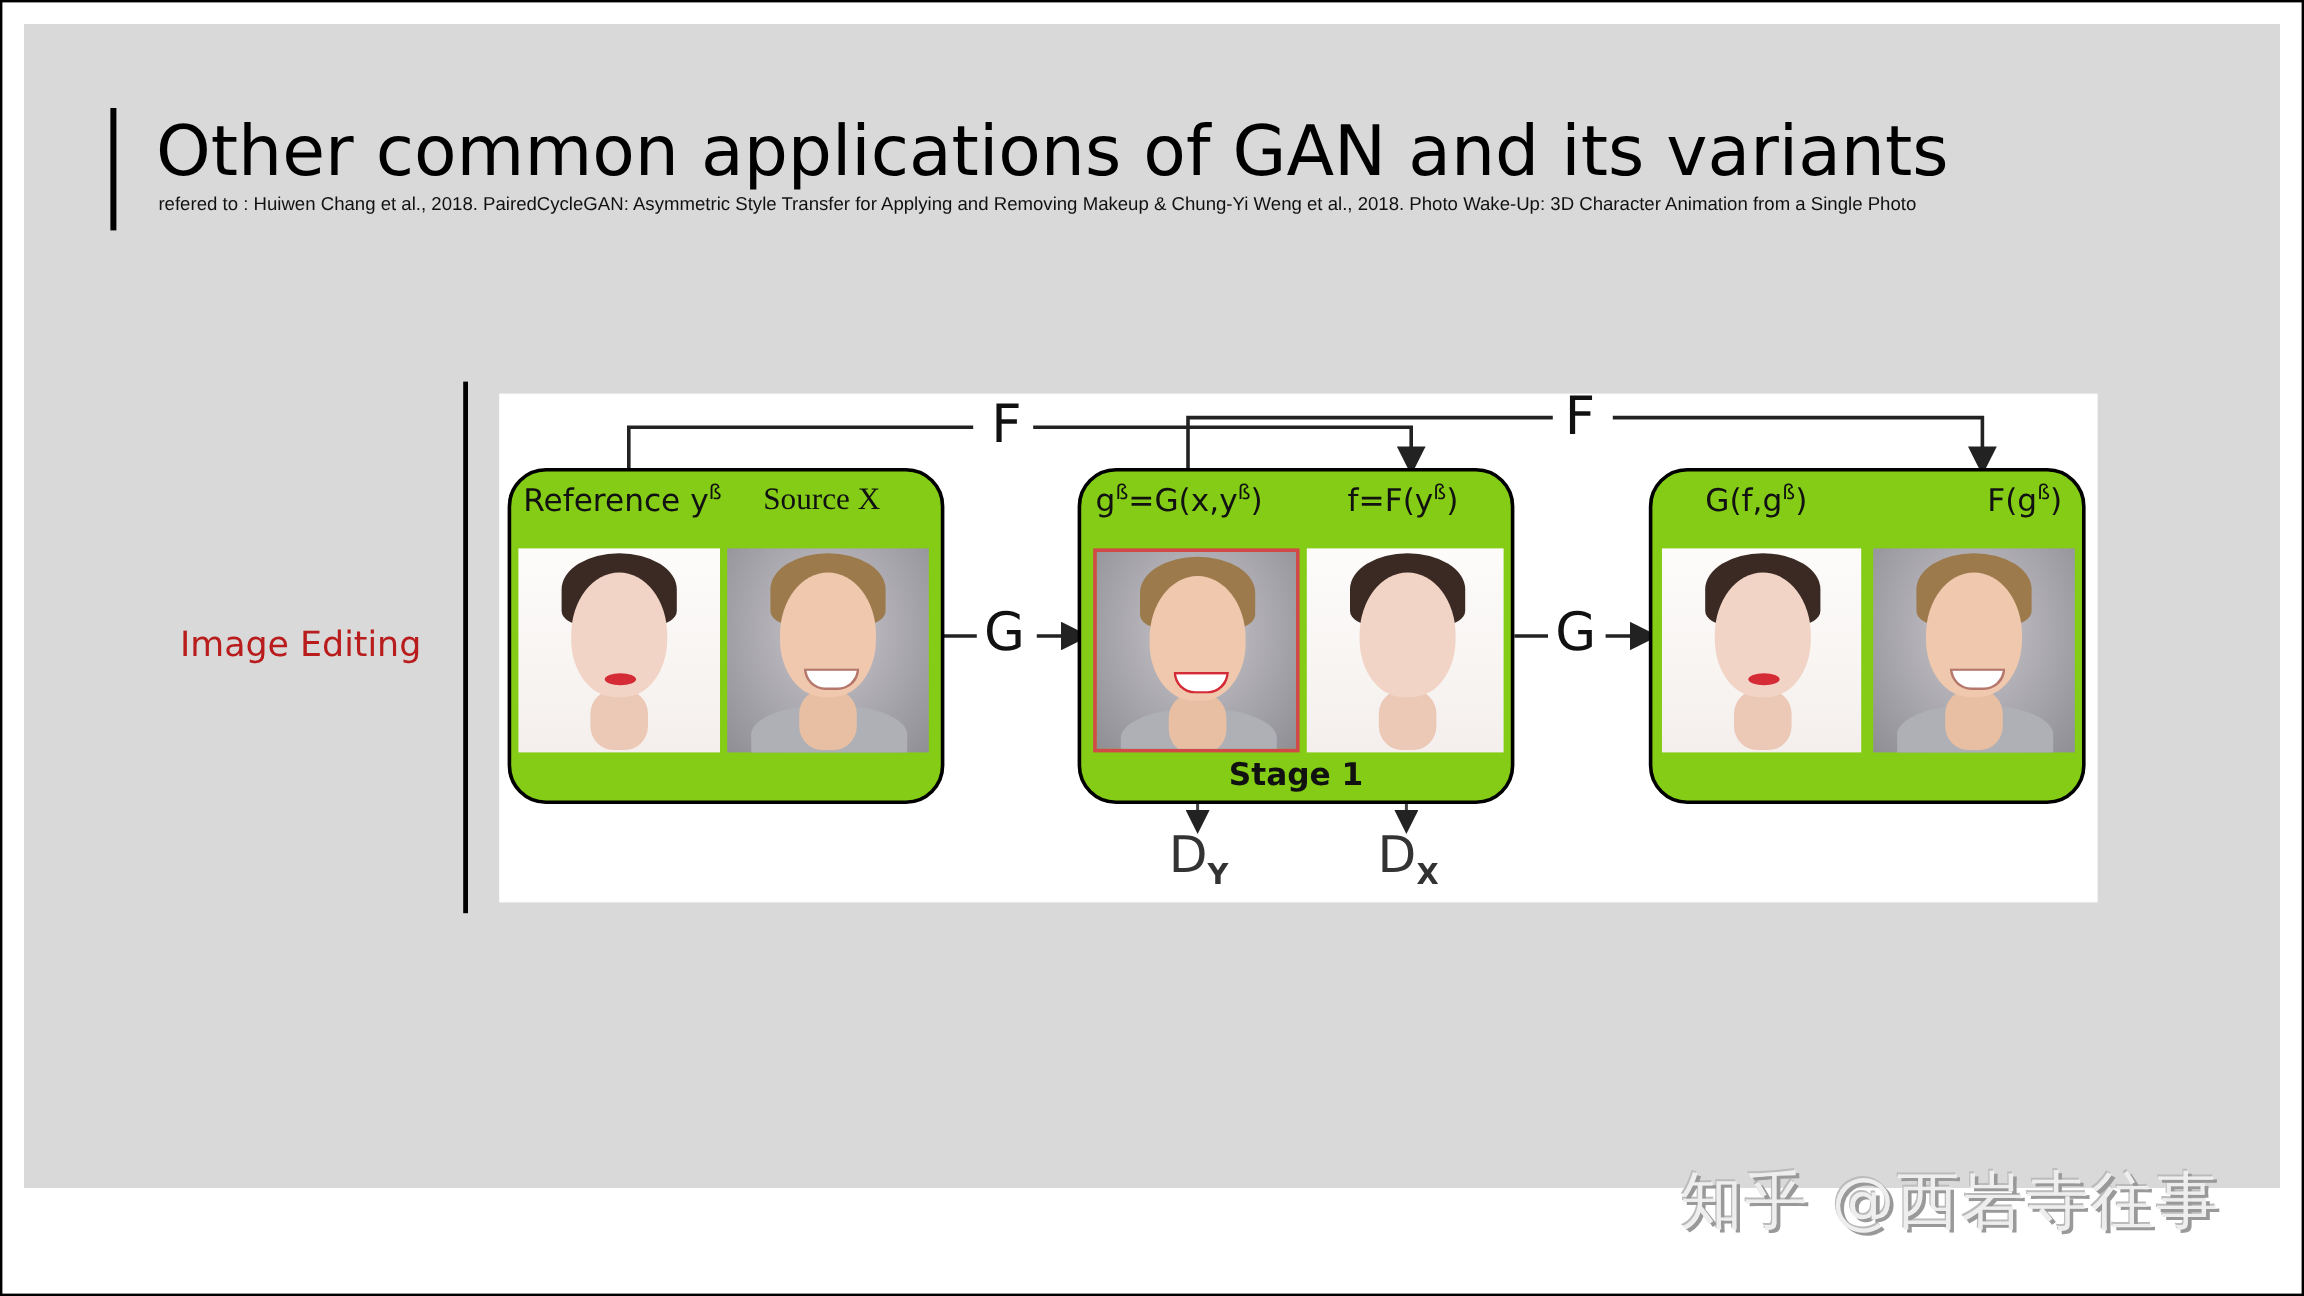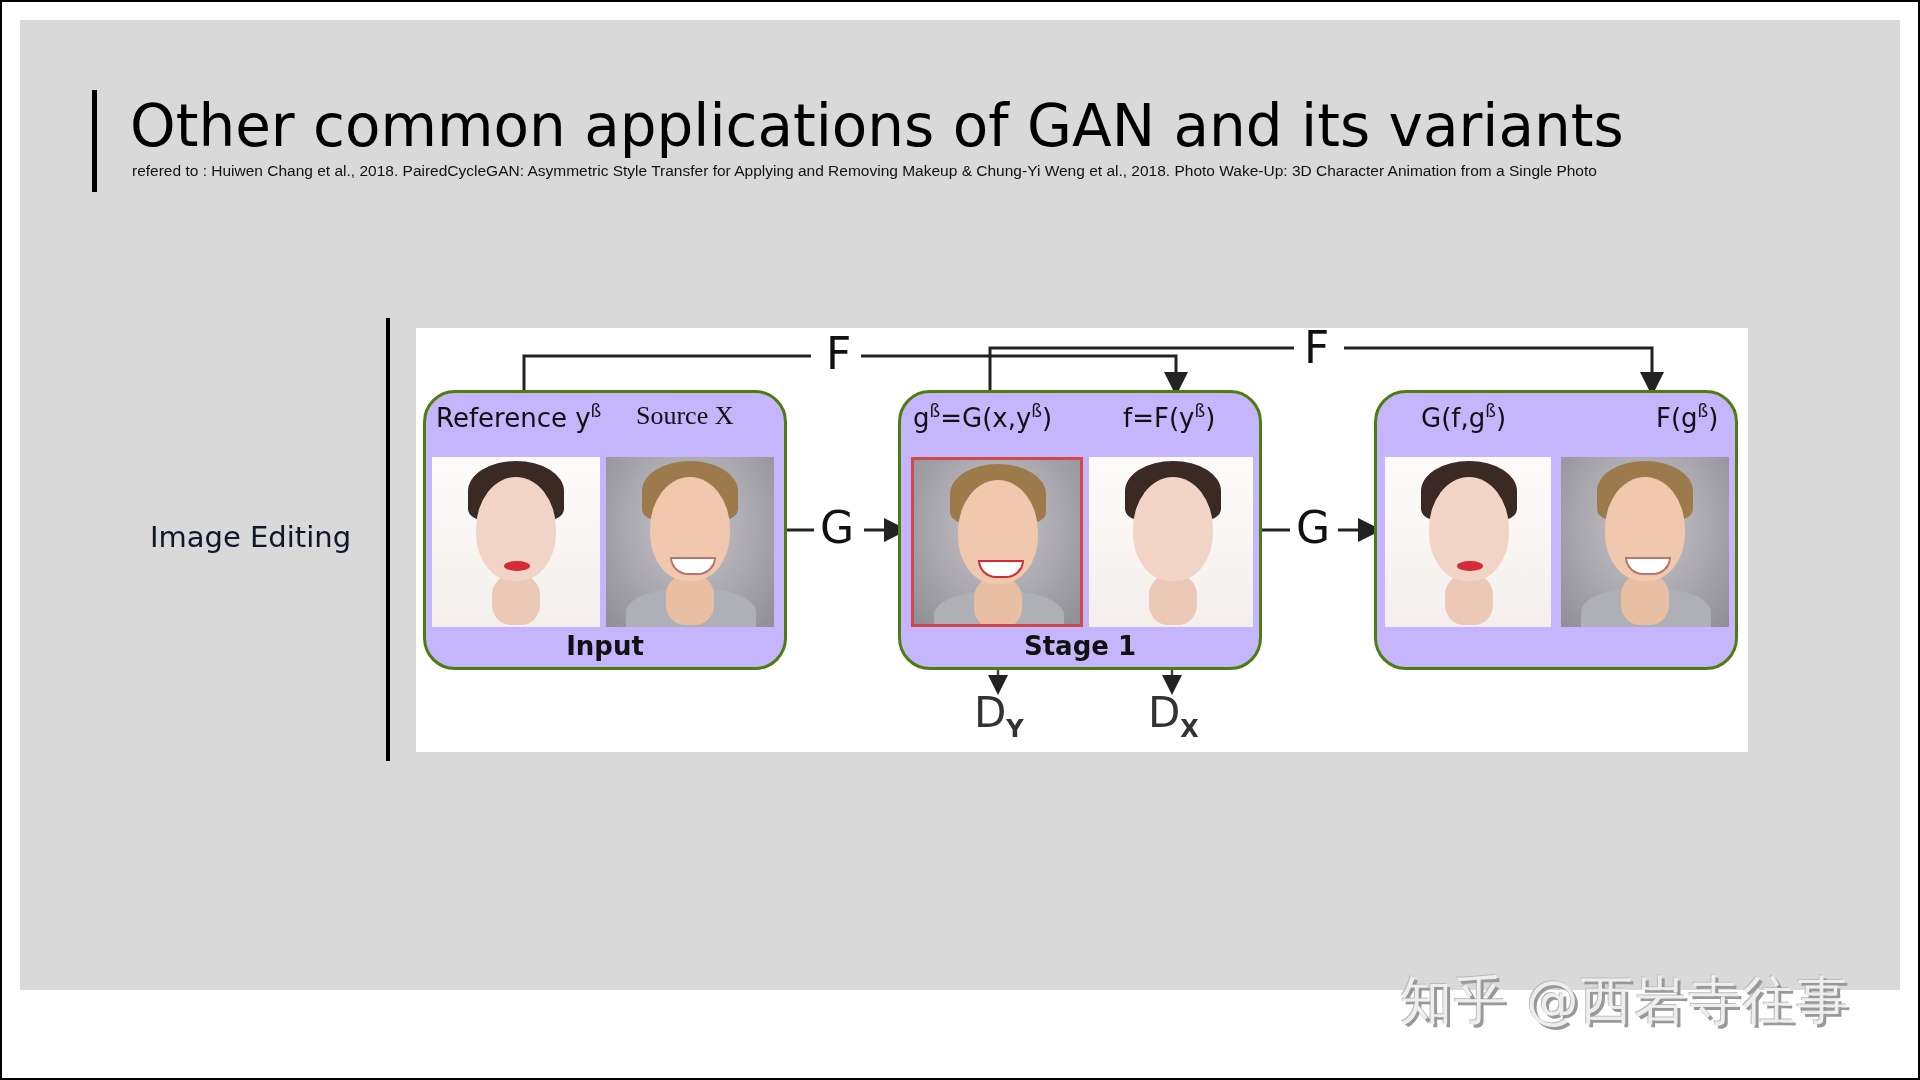--- a/index.html
+++ b/index.html
@@ -2,24 +2,24 @@
 <html><head>
 <meta charset="utf-8">
 <style>
   html,body{margin:0;padding:0;}
   body{width:1920px;height:1080px;background:#fff;position:relative;overflow:hidden;font-family:"DejaVu Sans","Liberation Sans",sans-serif;}
   .frame{position:absolute;left:0;top:0;width:1916px;height:1076px;border:2px solid #000;}
   .slide{position:absolute;left:20px;top:20px;width:1880px;height:970px;background:#d9d9d9;}
   .title-bar{position:absolute;left:92px;top:90px;width:5px;height:102px;background:#000;}
   .title{position:absolute;left:130px;top:92px;font-size:58px;color:#000;white-space:nowrap;letter-spacing:0px;}
   .citation{position:absolute;left:132px;top:162px;font-size:15.5px;color:#111;white-space:nowrap;font-family:"Liberation Sans",sans-serif;}
-  .row-label{position:absolute;left:150px;top:520px;font-size:29px;color:#0f172a;white-space:nowrap;}
+  .row-label{position:absolute;left:150px;top:520px;font-size:29px;color:#b91c1c;white-space:nowrap;}
   .row-sep{position:absolute;left:386px;top:318px;width:4px;height:443px;background:#000;}
   .diagram{position:absolute;left:416px;top:328px;width:1332px;height:424px;background:#fff;}
-  .panel{position:absolute;top:62px;height:280px;border:3px solid #4d7c0f;border-radius:32px;background:#c4b5fd;box-sizing:border-box;}
+  .panel{position:absolute;top:62px;height:280px;border:3px solid #000000;border-radius:32px;background:#84cc16;box-sizing:border-box;}
   .panel-title{position:absolute;top:8px;font-size:26px;color:#111;white-space:nowrap;}
   .panel-footer{position:absolute;bottom:6px;left:0;right:0;text-align:center;font-size:26px;font-weight:bold;color:#111;}
   .photo{position:absolute;top:64px;width:168px;height:170px;overflow:hidden;}
   .photo.light{background:linear-gradient(#fdfcfb,#f4efec);}
   .photo.gray{background:radial-gradient(ellipse at 50% 40%,#c9c7cc,#8f8e95);}
   .photo.red{border:3px solid #d24a48;box-sizing:border-box;}
   .face{position:absolute;left:44px;top:20px;width:80px;height:104px;border-radius:50% 50% 46% 46%;}
   .face.f{background:#f1d4c6;}
   .face.m{background:#f0c8ae;}
   .hair{position:absolute;left:36px;top:4px;width:96px;height:60px;border-radius:50% 50% 20% 20%;}
@@ -88,21 +88,20 @@
         <div class="face f"></div>
         <div class="lips"></div>
     </div>
     <div class="photo gray" style="left:180px;">
       <div class="shirt"></div>
         <div class="neck" style="background:#e9bfa3"></div>
       <div class="hair m"></div>
         <div class="face m"></div>
         <div class="smile"></div>
     </div>
-    <div class="panel-footer">Input</div>
   </div>
 
   <div class="panel" style="left:482px;width:364px;">
     <div class="panel-title" style="left:12px;">
       <span>g</span><span class="sub">ß</span><span>=G(x,y</span><span class="sub">ß</span><span>)</span>
     </div>
     <div class="panel-title" style="left:222px;">
       <span>f=F(y</span><span class="sub">ß</span><span>)</span>
     </div>
     <div class="photo gray red" style="left:10px;width:172px;">

